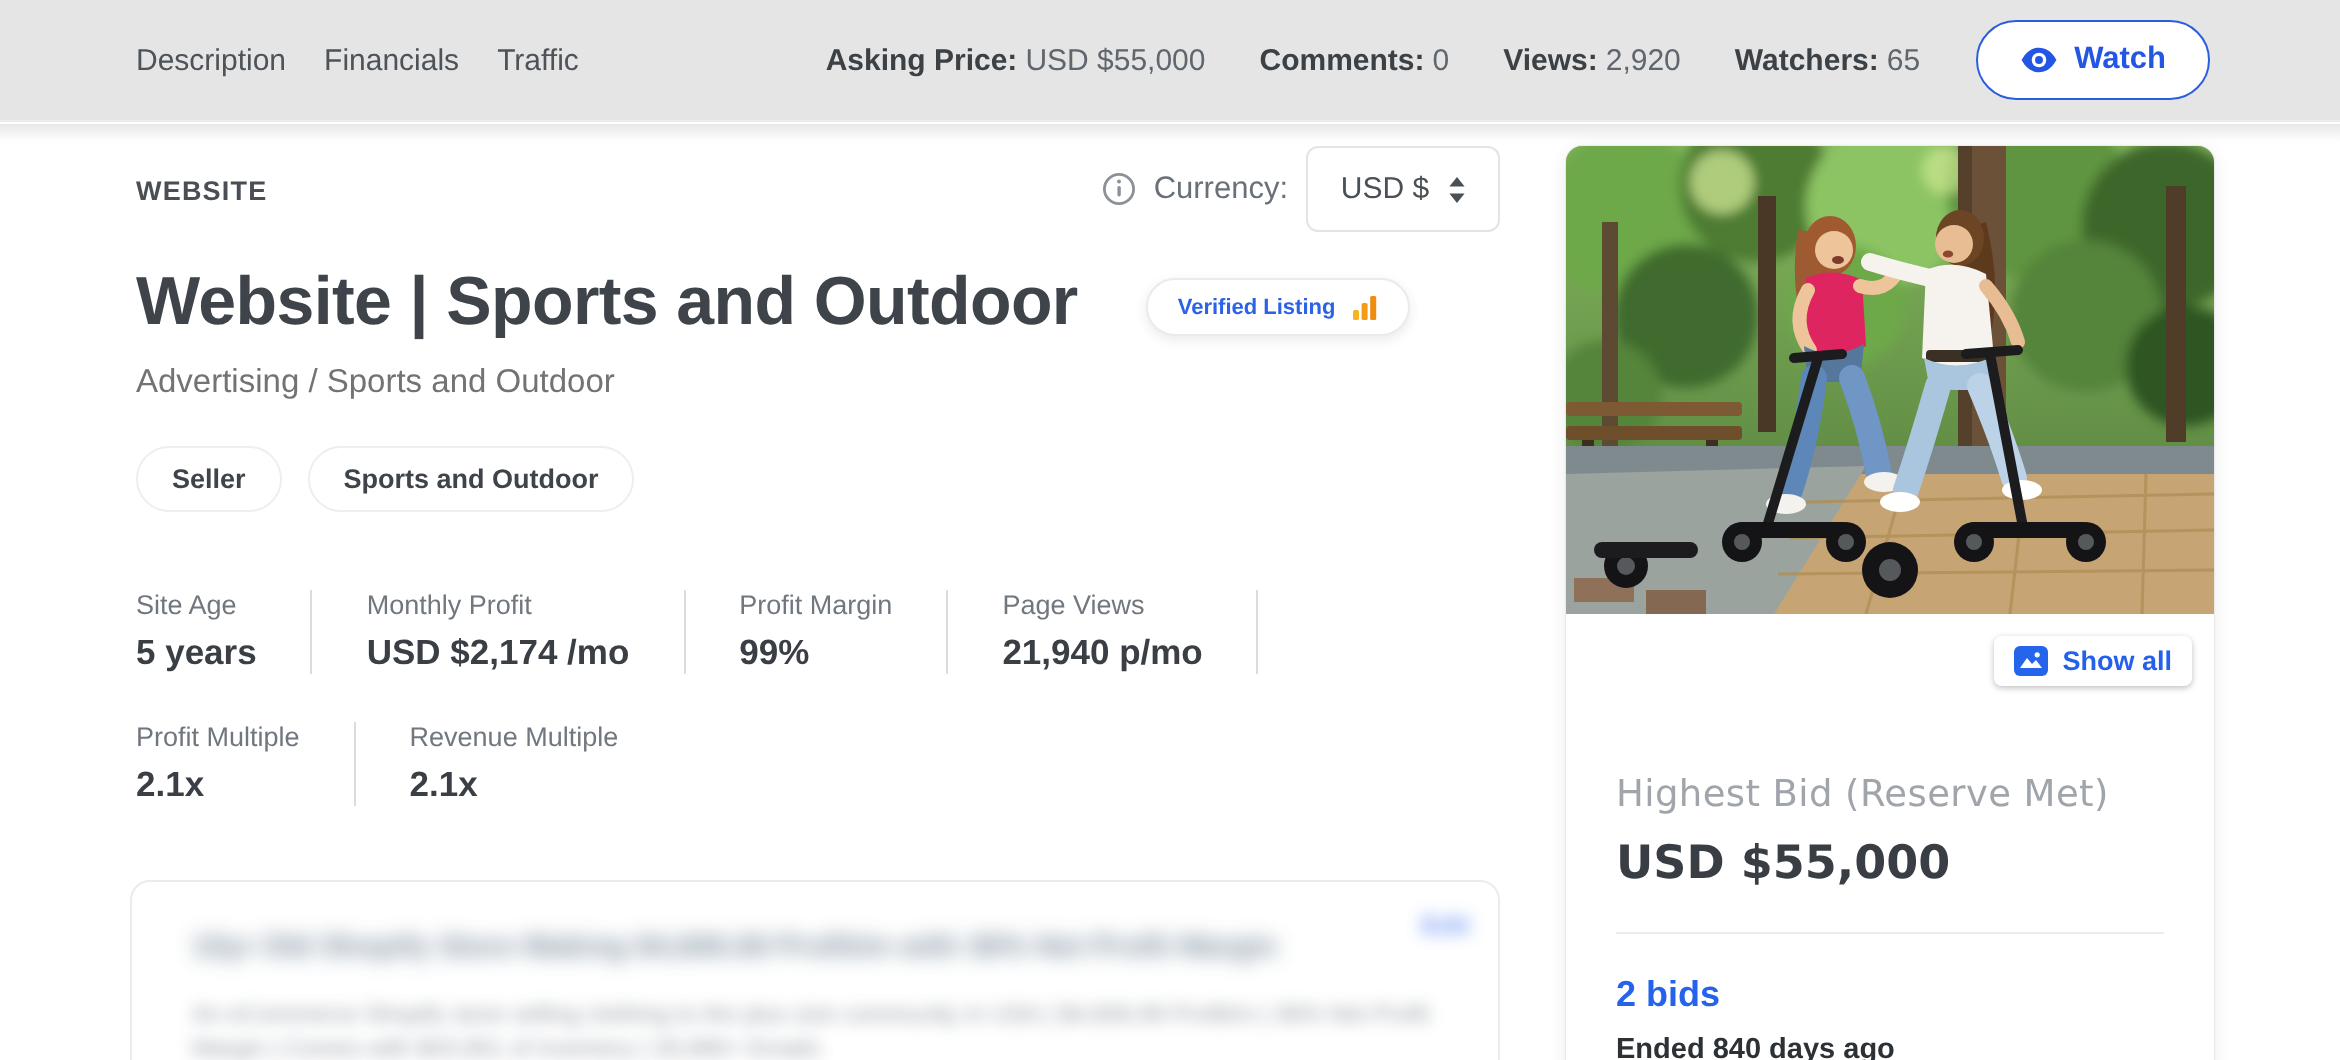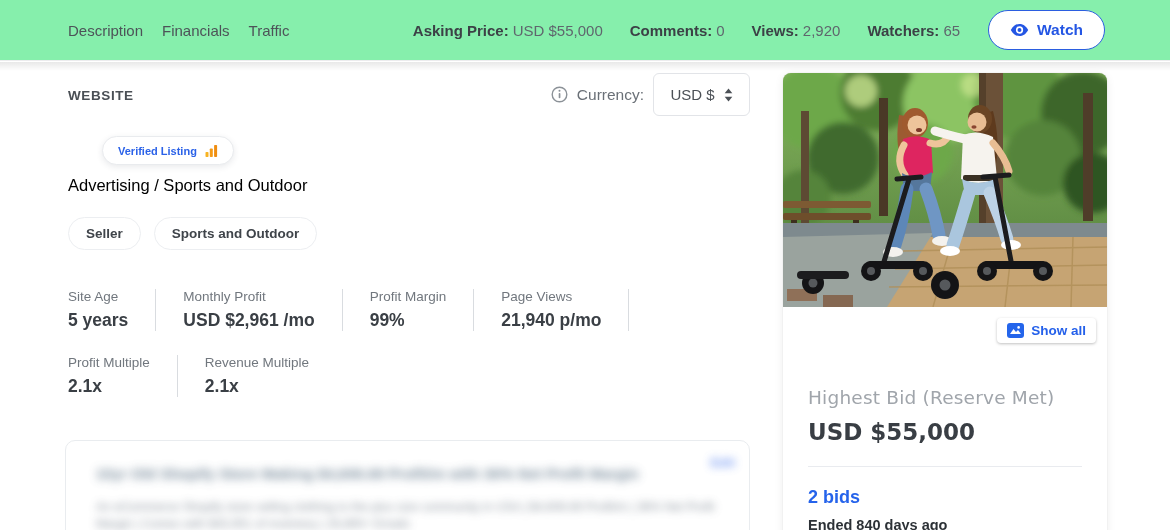--- a/index.html
+++ b/index.html
@@ -6,21 +6,21 @@
   html,body { background:#ffffff; }
   .page {
     position:relative; width:1170px; height:530px; overflow:hidden;
     background:#ffffff; font-family:"Liberation Sans", sans-serif;
     color:#3f444a;
   }
 
   
   .navbar {
     position:absolute; top:0; left:0; width:100%; height:61px;
-    background:#86efac; border-bottom:1px solid #ececee;
+    background:#e5e5e5; border-bottom:1px solid #ececee;
     display:flex; align-items:center; padding:0 65px 0 68px;
   }
   .navbar-shadow {
     position:absolute; top:62px; left:0; width:100%; height:9px;
     background:linear-gradient(to bottom, rgba(0,0,0,0.09), rgba(0,0,0,0));
     pointer-events:none;
   }
   .nav-links { display:flex; gap:19px; margin-right:auto; }
   .nav-link { font-size:15px; color:#4d5358; cursor:pointer; }
   .nav-stats { display:flex; gap:27px; align-items:center; margin-right:28px; }
@@ -46,21 +46,21 @@
   }
   .title-row { display:flex; align-items:center; margin-top:16px; }
   .page-title { font-size:34px; font-weight:700; letter-spacing:-0.3px; color:#3f444a; }
   .verified-badge {
     display:flex; align-items:center; gap:8px; margin-left:34px; margin-top:4px;
     border:1px solid #e9ebee; border-radius:999px; background:#fff;
     box-shadow:0 2px 6px rgba(40,50,70,0.10);
     padding:7px 15px; color:#2b62e8; font-size:11px; font-weight:700;
     cursor:pointer; white-space:nowrap;
   }
-  .subtitle { margin-top:11px; font-size:16.5px; color:#000000; }
+  .subtitle { margin-top:11px; font-size:16.5px; color:#737373; }
   .tags-row { display:flex; gap:13px; margin-top:22px; }
   .tag {
     border:1.5px solid #eceef1; border-radius:999px; background:#fff;
     padding:8px 17px; font-size:13.5px; font-weight:700; color:#3f444a;
     cursor:pointer; white-space:nowrap;
   }
   .stats-row { display:flex; margin-top:39px; }
   .stats-row.second { margin-top:24px; }
   .stat { padding-right:27px; margin-right:27px; border-right:1px solid #d9dce0; }
   .stat.no-border { border-right:none; }
@@ -176,20 +176,21 @@
             <svg width="9" height="14" viewBox="0 0 9 14">
                 <path d="M4.5 0.5 L8.3 5.2 L0.7 5.2 Z" fill="#4b5056"></path>
                 <path d="M4.5 13.5 L8.3 8.8 L0.7 8.8 Z" fill="#4b5056"></path>
               </svg>
           </span>
         </div>
       </div>
     </div>
 
     <div class="title-row">
+      <h1 class="page-title">Website | Sports and Outdoor</h1>
       <span class="verified-badge">
         <span>Verified Listing</span>
         <span style="display:flex">
           <svg width="13" height="13" viewBox="0 0 13 13">
               <rect x="0.5" y="8" width="3" height="5" rx="0.8" fill="#f7b322"></rect>
               <rect x="4.8" y="4.5" width="3" height="8.5" rx="0.8" fill="#f59b17"></rect>
               <rect x="9.1" y="1" width="3" height="12" rx="0.8" fill="#ef8d10"></rect>
             </svg>
         </span>
       </span>
@@ -202,21 +203,21 @@
       <span class="tag">Sports and Outdoor</span>
     </div>
 
     <div class="stats-row">
       <div class="stat w1">
         <div class="stat-label">Site Age</div>
         <div class="stat-value">5 years</div>
       </div>
       <div class="stat w2">
         <div class="stat-label">Monthly Profit</div>
-        <div class="stat-value">USD $2,961 /mo</div>
+        <div class="stat-value">USD $2,174 /mo</div>
       </div>
       <div class="stat w3">
         <div class="stat-label">Profit Margin</div>
         <div class="stat-value">99%</div>
       </div>
       <div class="stat w4">
         <div class="stat-label">Page Views</div>
         <div class="stat-value">21,940 p/mo</div>
       </div>
     </div>

